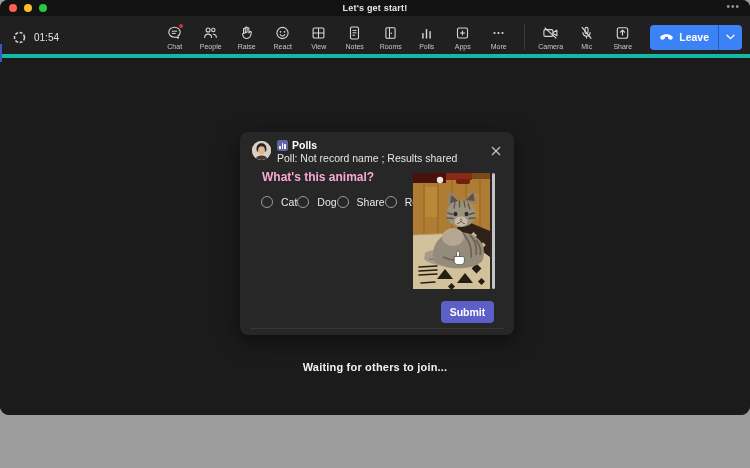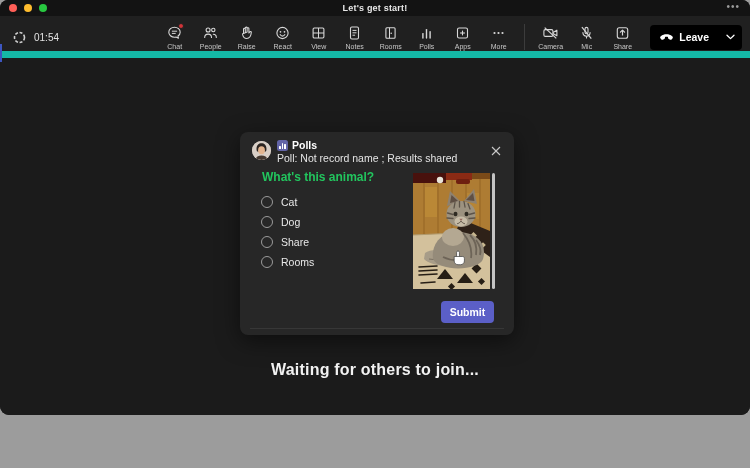--- a/index.html
+++ b/index.html
@@ -24,67 +24,67 @@
   }
   .traffic { position:absolute; left:9px; top:4px; display:flex; gap:7px; }
   .light { width:8px; height:8px; border-radius:50%; }
   .light.red { background:#ff5f57; }
   .light.yellow { background:#febc2e; }
   .light.green { background:#28c840; }
   .win-title { color:#e8e8e8; font-size:9px; font-weight:700; letter-spacing:.2px; }
   .win-ellipsis { position:absolute; right:10px; top:1px; color:#9a9a9a; font-size:10px; letter-spacing:1px; }
   
   .toolbar {
-    height:42px; background:#202020; border-bottom:7px solid #14b8a6;
+    height:42px; background:#202020; border-bottom:4px solid #14b8a6;
     position:relative; flex:0 0 auto;text-decoration:underline;
   }
   .timer { position:absolute; left:13px; top:0; height:42px; display:flex; align-items:center; gap:8px; color:#e3e3e3; font-size:10px; }
   .timer svg { display:block; }
   .tb-cluster {
     position:absolute; right:8px; top:0; height:42px;
     display:flex; align-items:center; gap:3px;
   }
   .tb-btn {
     width:33px; height:38px; display:flex; flex-direction:column;
     align-items:center; justify-content:center; gap:2px; cursor:pointer;
     position:relative; border-radius:4px;
   }
   .tb-btn svg { display:block; }
   .tb-label { font-size:7px; color:#c7c7c7; line-height:1; white-space:nowrap; }
   .badge-dot { position:absolute; top:5px; right:7px; width:6px; height:6px; border-radius:50%; background:#d13438; border:1px solid #202020; }
   .tb-divider { width:1px; height:26px; background:#3c3c3c; margin:0 6px; }
   .leave-btn {
     margin-left:8px; height:25px; display:flex; align-items:stretch;
-    background:#000000; border-radius:4px; overflow:hidden; cursor:pointer; color:#fff;
+    background:#3b82f6; border-radius:4px; overflow:hidden; cursor:pointer; color:#fff;
   }
   .leave-main { display:flex; align-items:center; gap:5px; padding:0 9px 0 9px; font-size:10.5px; font-weight:700; }
   .leave-sep { width:1px; background:rgba(0,0,0,.28); }
   .leave-chevron { display:flex; align-items:center; padding:0 7px; }
   
   .stage { position:relative; flex:1 1 auto; background:#1b1b1b; }
   .waiting-text {
     position:absolute; left:0; right:0; top:303px; text-align:center;
-    color:#f2f2f2; font-size:16px; font-weight:700; letter-spacing:.2px;
+    color:#f2f2f2; font-size:11px; font-weight:700; letter-spacing:.2px;
   }
   
   .poll-popup {
     position:absolute; left:240px; top:74px; width:274px; height:203px;
     background:#272727; border-radius:8px; box-shadow:0 6px 22px rgba(0,0,0,.5);
   }
   .poll-header { position:absolute; left:12px; top:7px; right:32px; display:flex; gap:6px; }
   .avatar { width:19px; height:19px; border-radius:50%; overflow:hidden; flex:0 0 auto; margin-top:2px; background:#cfc6bd; }
   .poll-header-text { display:flex; flex-direction:column; gap:1px; }
   .poll-app-row { display:flex; align-items:center; gap:4px; }
   .polls-app-icon { width:11px; height:11px; border-radius:2.5px; background:#6264a7; display:flex; align-items:flex-end; justify-content:center; gap:1px; padding-bottom:2px; }
   .polls-app-icon i { display:block; width:1.5px; background:#fff; border-radius:.5px; }
   .poll-app-title { color:#fff; font-size:10.5px; font-weight:700; }
   .poll-subtitle { color:#e4e4e4; font-size:10.5px; white-space:nowrap;text-align:center; }
   .poll-close { position:absolute; right:11px; top:12px; width:14px; height:14px; display:flex; align-items:center; justify-content:center; cursor:pointer; }
-  .poll-question { position:absolute; left:22px; top:38px; color:#22c55e; font-size:12px; font-weight:700; }
-  .poll-options { position:absolute; left:21px; top:64px; display:flex; flex-direction:column; gap:8px; }
+  .poll-question { position:absolute; left:22px; top:38px; color:#f9a8d4; font-size:12px; font-weight:700; }
+  .poll-options { position:absolute; left:21px; top:64px; display:flex; flex-direction:row; }
   .radio-row { display:flex; align-items:center; gap:8px; cursor:pointer; height:12px; }
   .radio-circle { width:12px; height:12px; border:1.4px solid #9a9a9a; border-radius:50%; flex:0 0 auto; }
   .radio-label { color:#e8e8e8; font-size:10.5px; }
   .poll-image-wrap { position:absolute; left:173px; top:41px; width:77px; height:116px; overflow:hidden; }
   .poll-image-wrap svg { display:block; }
   .poll-scrollbar { position:absolute; left:252px; top:41px; width:3px; height:116px; background:#c4c4c4; border-radius:2px; }
   .submit-btn {
     position:absolute; left:201px; top:169px; width:53px; height:22px;
     background:#5b5fc7; border:none; border-radius:4px; color:#fff;
     font-family:inherit; font-size:10.5px; font-weight:600; cursor:pointer;

